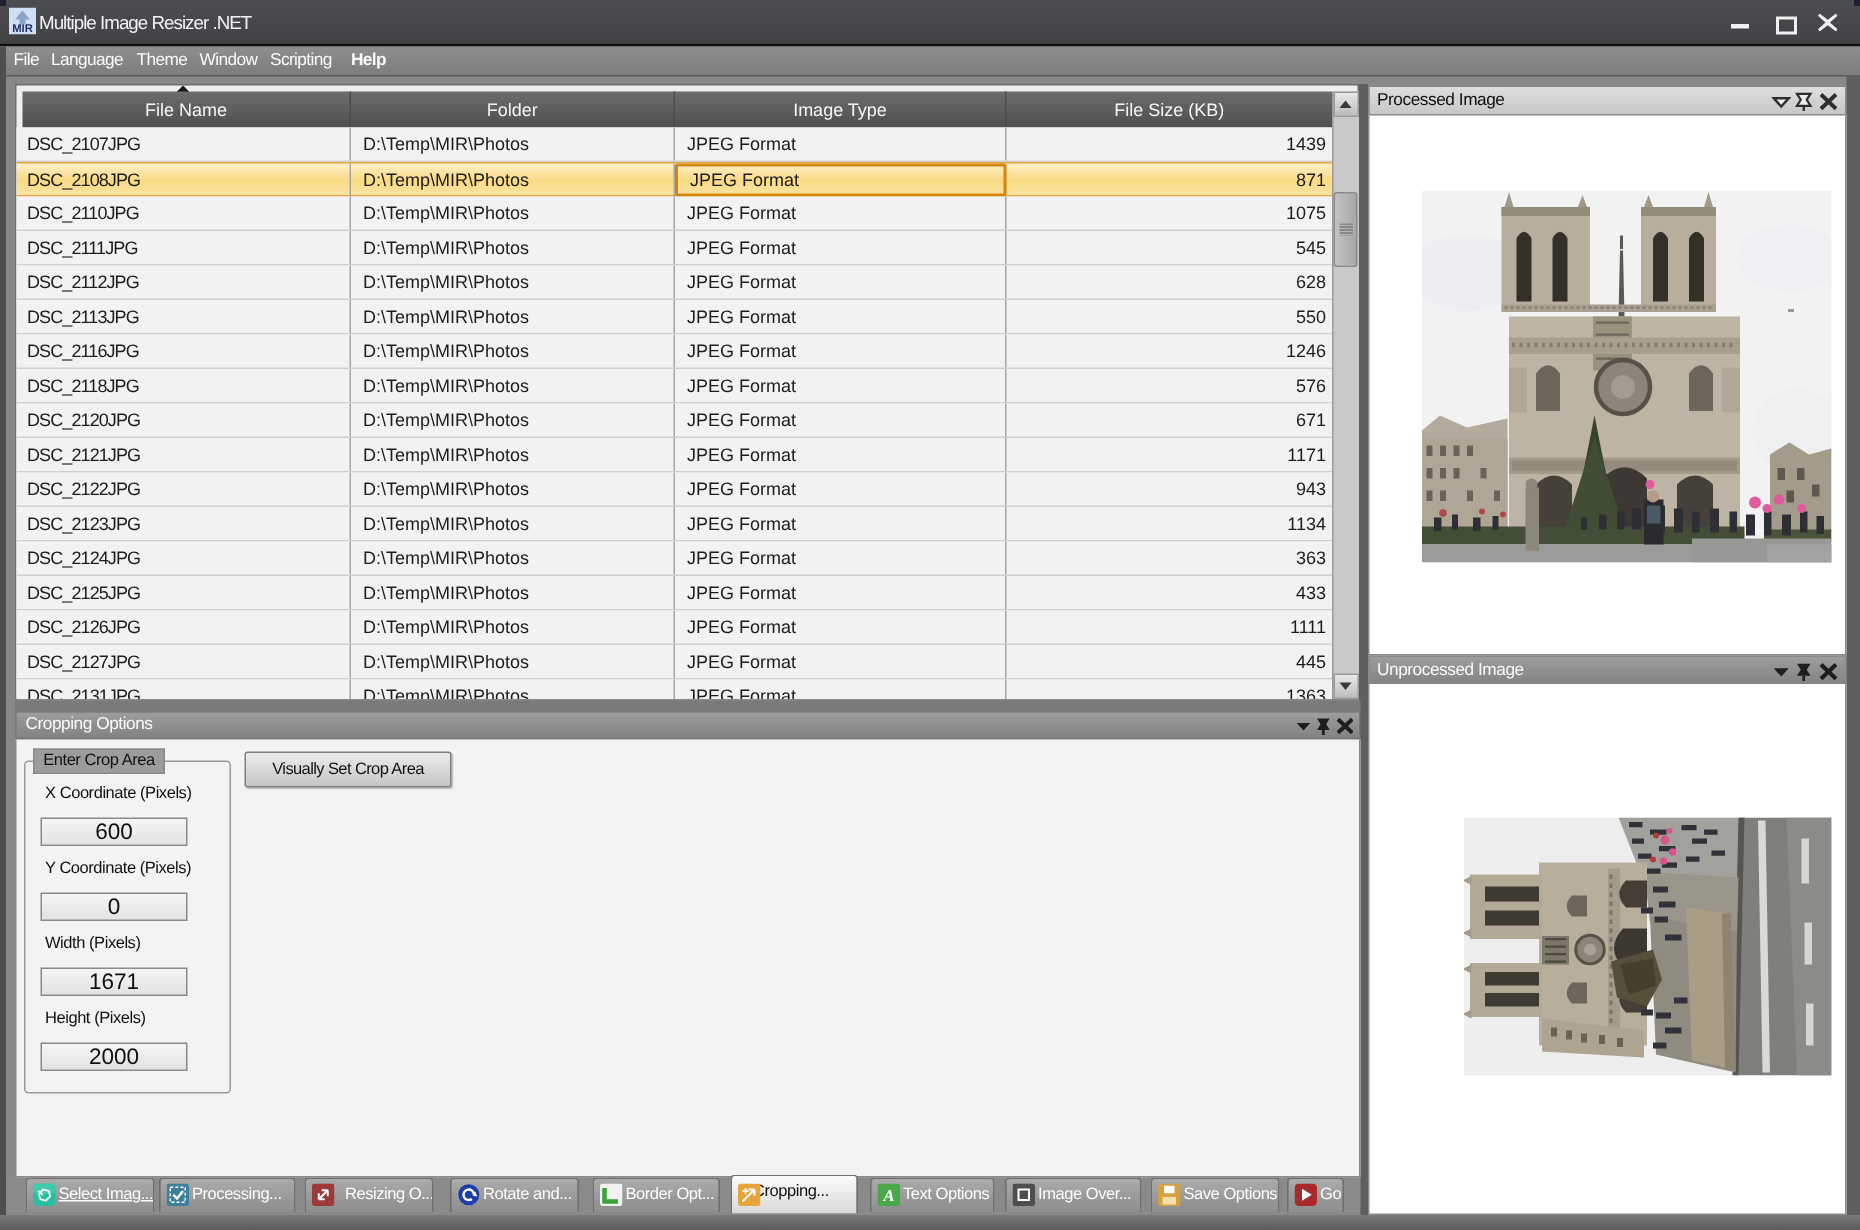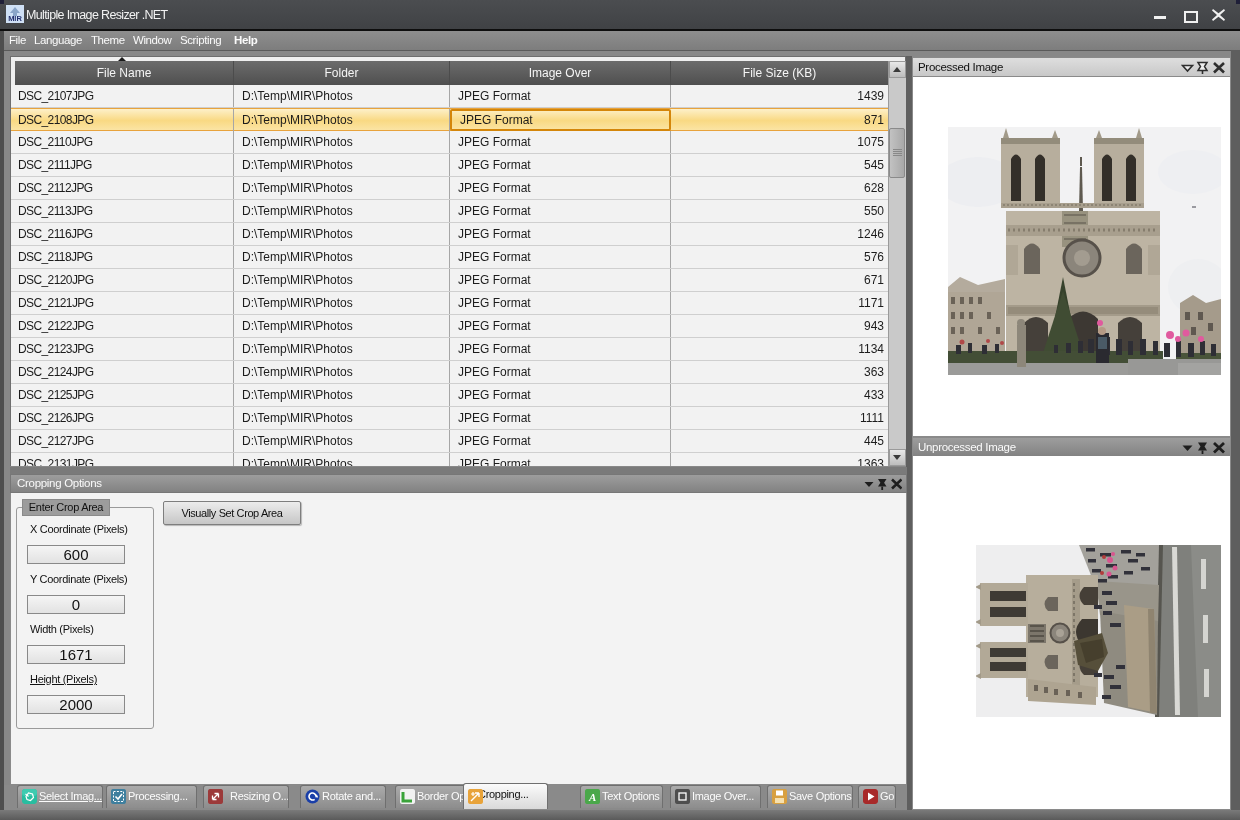--- a/index.html
+++ b/index.html
@@ -87,21 +87,21 @@
 <div class="abs" id="borderR"></div>
 <div class="abs" id="borderB"></div>
 <div class="abs" style="left:906px;top:56px;width:6px;height:754px;background:#5f5f5f;"></div>
 <div class="abs" style="left:10px;top:467px;width:897px;height:7px;background:#7a7a7a;"></div>
 
 <div class="abs" id="grid"></div>
 <div class="abs" id="sortarrow"></div>
 <div class="abs" id="gridheader">
   <div class="hcell" style="left:0;width:219px;">File Name</div>
   <div class="hcell" style="left:219px;width:216px;">Folder</div>
-  <div class="hcell" style="left:435px;width:221px;">Image Over</div>
+  <div class="hcell" style="left:435px;width:221px;">Image Type</div>
   <div class="hcell" style="left:656px;width:217px;border-right:none;">File Size (KB)</div>
 </div>
 <div class="abs" id="gridbody">
     <div class="row">
       <div class="cell c0">DSC_2107JPG</div>
       <div class="cell c1">D:\Temp\MIR\Photos</div>
       <div class="cell c2">JPEG Format</div>
       <div class="cell c3">1439</div>
     </div>
     <div class="row sel">
@@ -456,21 +456,21 @@
       </svg></span></div>
 <div class="abs" id="cropbody"></div>
 <div class="abs" id="groupbox"></div>
 <div class="abs" id="grouplabel">Enter Crop Area</div>
 <div class="fldlabel" style="top:523px;">X Coordinate (Pixels)</div>
 <div class="fldbox" style="top:545px;">600</div>
 <div class="fldlabel" style="top:573px;">Y Coordinate (Pixels)</div>
 <div class="fldbox" style="top:595px;">0</div>
 <div class="fldlabel" style="top:623px;">Width (Pixels)</div>
 <div class="fldbox" style="top:645px;">1671</div>
-<div class="fldlabel" style="top:673px;text-decoration:underline;">Height (Pixels)</div>
+<div class="fldlabel" style="top:673px;">Height (Pixels)</div>
 <div class="fldbox" style="top:695px;">2000</div>
 <div class="abs" id="cropbtn">Visually Set Crop Area</div>
 
 <div class="abs" id="tabstrip"></div>
 <div class="abs" id="bottomstrip"></div>
 
 <div class="tab" style="left:17px;width:86px;text-decoration:underline;"><svg class="ticon" viewBox="0 0 15 15" width="15" height="15">
       <rect width="15" height="15" rx="3" fill="#28bda0"></rect>
       <rect width="15" height="7" rx="3" fill="#3ecbb0"></rect>
       <path d="M4 7.5 l2.5-3.5 4 1 1 3.5 -3 3 -3.5-1 z" fill="none" stroke="#fff" stroke-width="1.2"></path>
@@ -487,21 +487,21 @@
     </svg>Resizing O...</div>
 <div class="tab" style="left:300px;width:86px;"><svg class="ticon" viewBox="0 0 15 15" width="15" height="15">
       <circle cx="7.5" cy="7.5" r="7" fill="#1a3fa8"></circle>
       <path d="M11 7.5 a3.5 3.5 0 1 0 -1.4 2.8" stroke="#fff" stroke-width="1.6" fill="none"></path>
       <path d="M11.8 5.2 l-1.6 3 3 .4 z" fill="#fff"></path>
     </svg>Rotate and...</div>
 <div class="tab" style="left:395px;width:85px;"><svg class="ticon" viewBox="0 0 15 15" width="15" height="15">
       <rect width="15" height="15" rx="1" fill="#f2f2f2"></rect>
       <path d="M3 3 v9 h9" stroke="#3aa33a" stroke-width="3" fill="none"></path>
     </svg>Border Opt...</div>
-<div class="tab sel" style="left:463px;width:85px;padding-left:14px;"><svg class="ticon" style="top:5px;" viewBox="0 0 15 15" width="15" height="15">
+<div class="tab sel" style="left:487px;width:85px;padding-left:14px;"><svg class="ticon" style="top:5px;" viewBox="0 0 15 15" width="15" height="15">
       <rect width="15" height="15" rx="1" fill="#e8a33a"></rect>
       <path d="M3 12 L11 4 M11 4 h-4 M11 4 v4" stroke="#fff" stroke-width="1.4" fill="none"></path>
       <path d="M3 5 h4 M5 3 v4" stroke="#fff" stroke-width="1.2"></path>
     </svg>Cropping...</div>
 <div class="tab" style="left:580px;width:83px;"><svg class="ticon" viewBox="0 0 15 15" width="15" height="15">
       <rect width="15" height="15" rx="1" fill="#4aa84a"></rect>
       <text x="7.5" y="11.5" font-size="11" font-style="italic" font-weight="bold" fill="#fff" text-anchor="middle" font-family="Liberation Serif">A</text>
     </svg>Text Options</div>
 <div class="tab" style="left:670px;width:91px;"><svg class="ticon" viewBox="0 0 15 15" width="15" height="15">
       <rect width="15" height="15" rx="1" fill="#4e4e4e"></rect>

